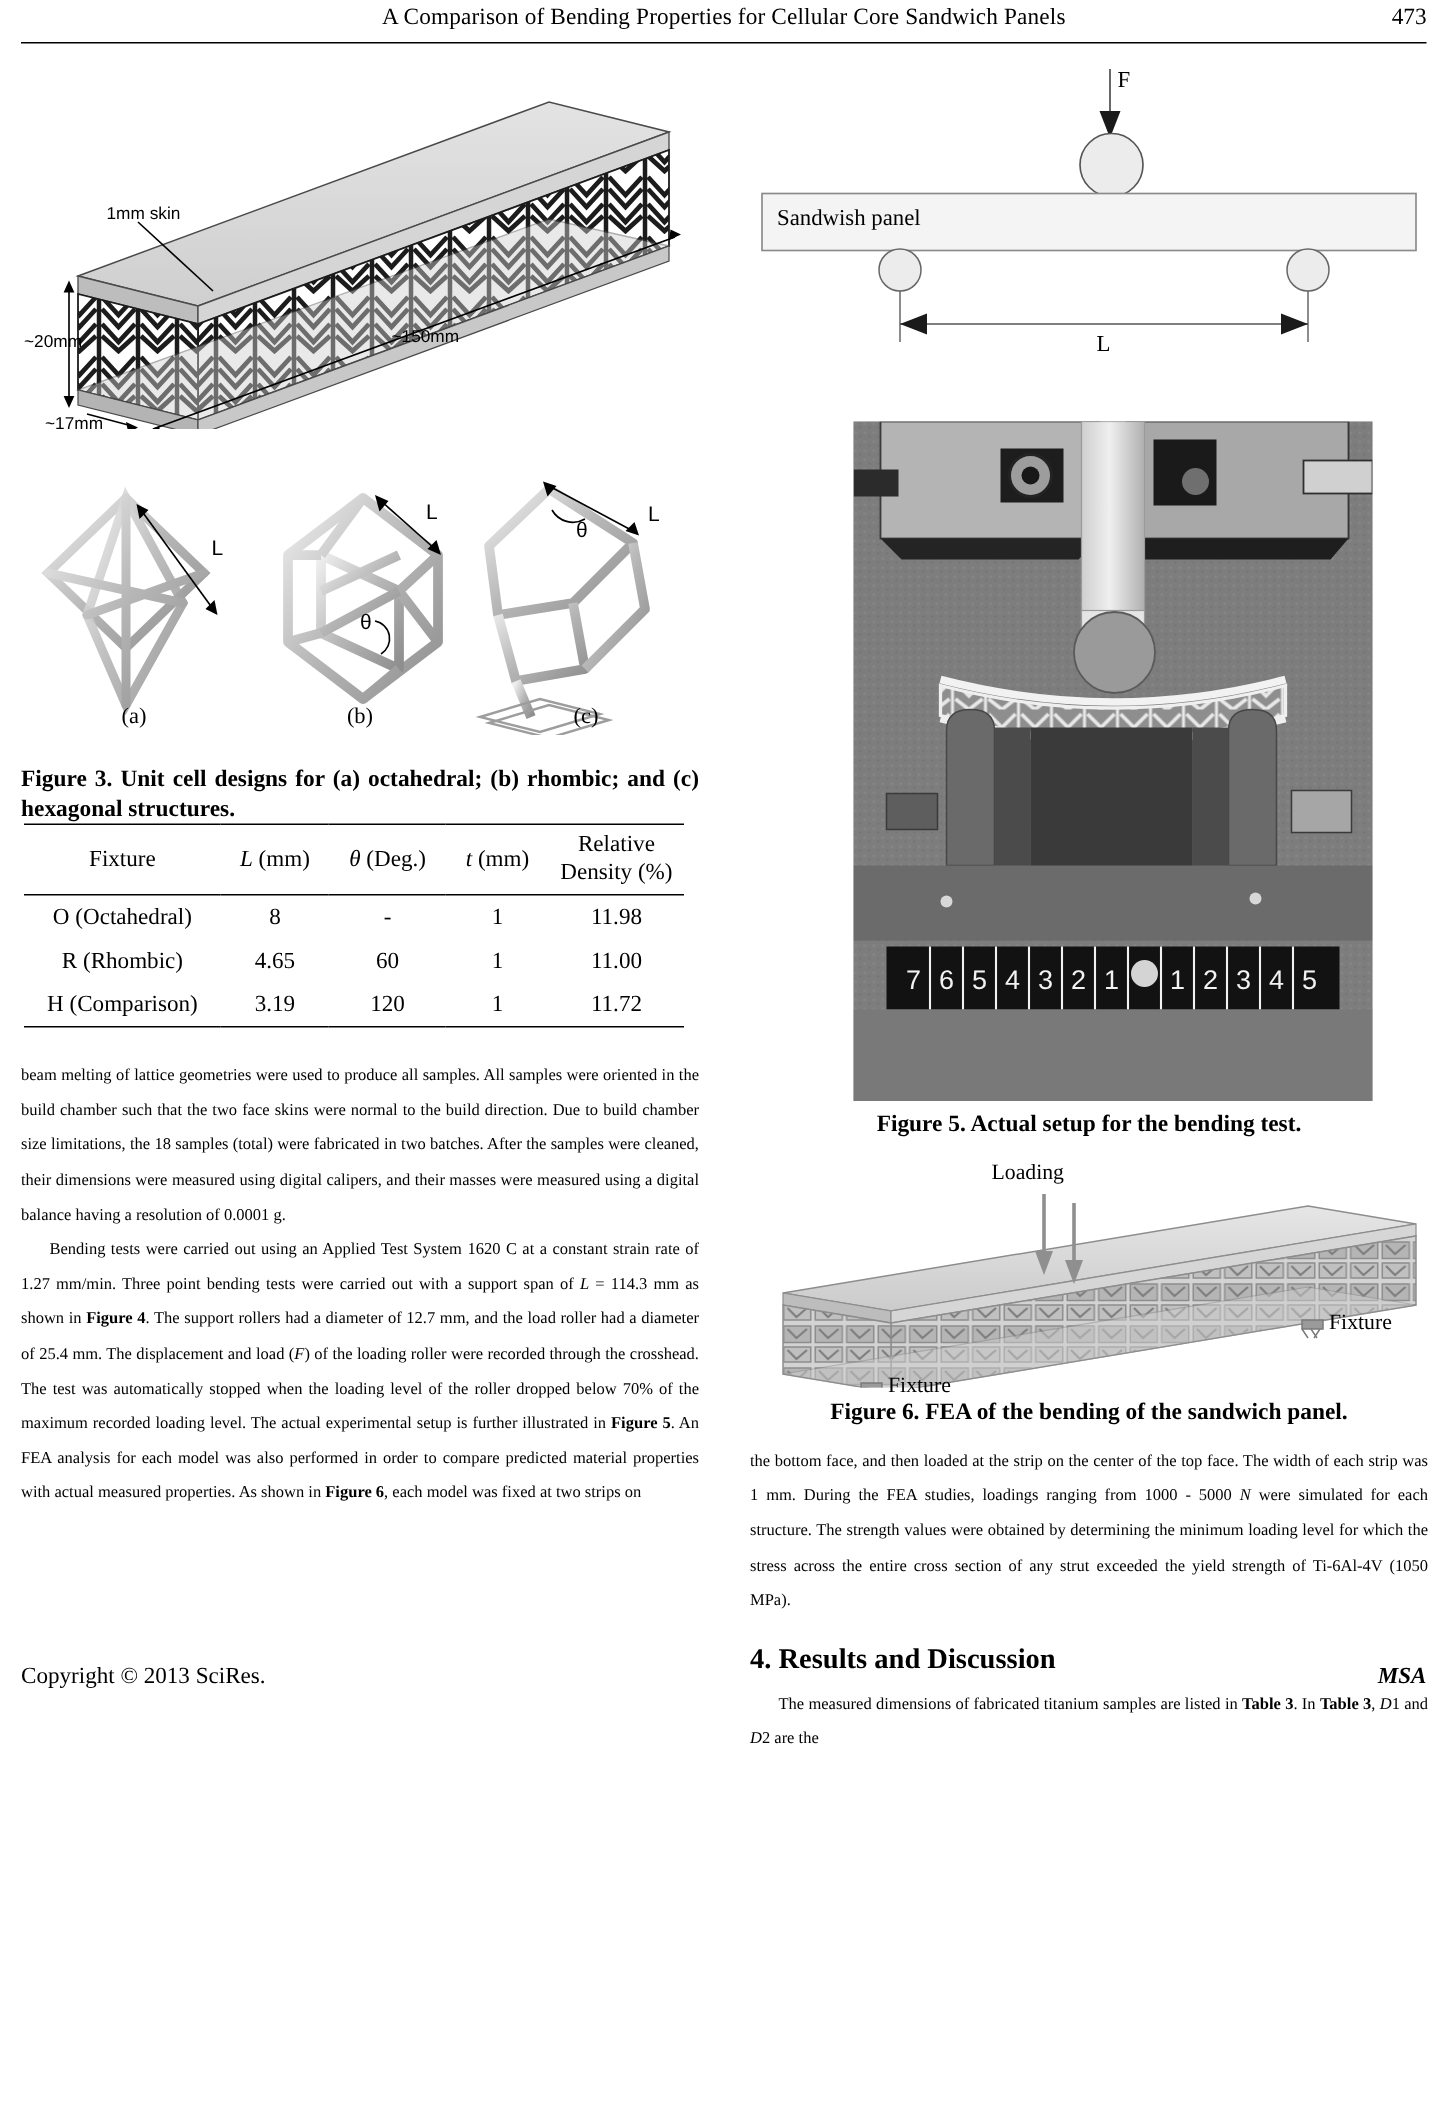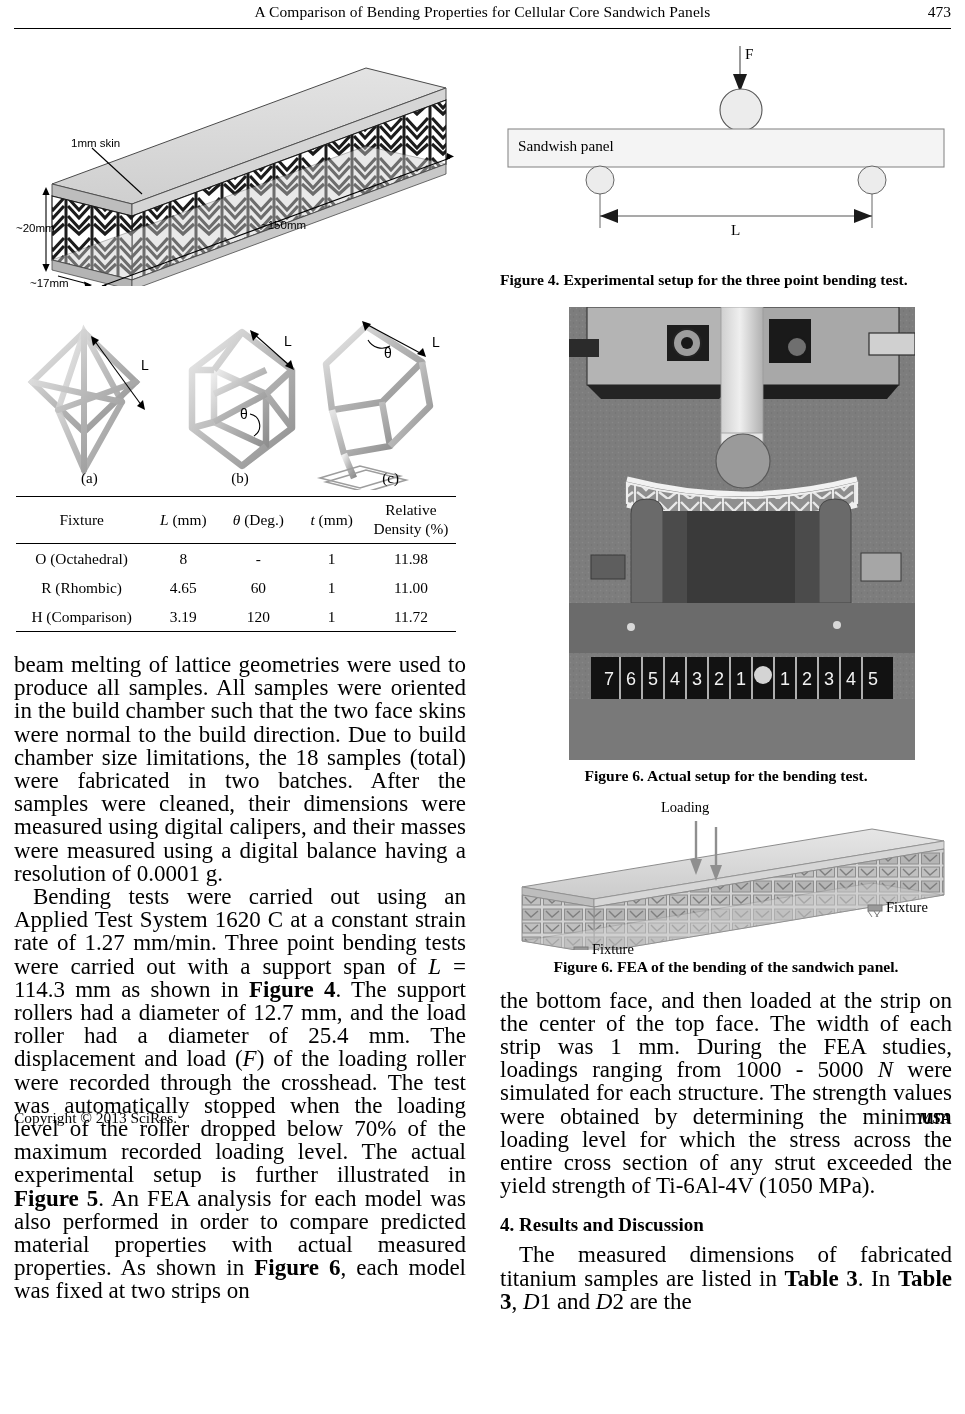--- a/index.html
+++ b/index.html
@@ -59,21 +59,21 @@
     width: 452px;
   }
   .col-right {
     position: absolute;
     left: 500px;
     top: 36px;
     width: 452px;
   }
 
   .body-text {
-    font-size: 23px;
+    font-size: 11px;
     line-height: 23.2px;
     text-align: justify;
     text-justify: inter-word;
     hyphens: none;
   }
   .body-text p { margin: 0; }
   .body-text p.indent { text-indent: 19px; }
 
   .sec-head {
     font-size: 19px;
@@ -308,20 +308,24 @@
       <span class="fig-label" style="left:270px; top:23px; font-size:14px;">L</span>
       <span class="fig-label" style="left:226px; top:96px; font-size:14px;">θ</span>
       <span class="fig-label" style="left:418px; top:24px; font-size:14px;">L</span>
       <span class="fig-label" style="left:370px; top:35px; font-size:14px;">θ</span>
 
       <div class="fig3-cols">
         <div>(a)</div>
         <div>(b)</div>
         <div>(c)</div>
       </div>
+    </div>
+    <div class="caption" style="margin-top:14px;">
+      <span>Figure 3. Unit cell designs for (a) octahedral; (b) rhombic;</span>
+      <span>and (c) hexagonal structures.</span>
     </div>
 
     <div class="tbl-wrap">
       <table class="t2">
         <thead>
           <tr>
             <th class="rule-top rule-mid" style="width:132px;">Fixture</th>
             <th class="rule-top rule-mid" style="width:72px;"><span class="italic">L</span><span> (mm)</span></th>
             <th class="rule-top rule-mid" style="width:78px;"><span class="italic">θ</span><span> (Deg.)</span></th>
             <th class="rule-top rule-mid" style="width:68px;"><span class="italic">t</span><span> (mm)</span></th>
@@ -382,24 +386,20 @@
         <line x1="372" y1="158" x2="372" y2="192" stroke="#555" stroke-width="0.9"></line>
 
         <line x1="100" y1="180" x2="372" y2="180" stroke="#555" stroke-width="1.1"></line>
         <polygon points="100,180 118,173 118,187" fill="#1a1a1a"></polygon>
         <polygon points="372,180 354,173 354,187" fill="#1a1a1a"></polygon>
       </svg>
       <span class="fig4-txt" style="left:245px; top:9px;">F</span>
       <span class="fig4-txt" style="left:18px; top:101px;">Sandwish panel</span>
       <span class="fig4-txt" style="left:231px; top:185px;">L</span>
     </div>
-    <div class="caption">
-      <span>Figure 4. Experimental setup for the three point bending</span>
-      <span>test.</span>
-    </div>
 
     <div class="figbox fig5" style="margin-top:17px;">
       <div class="photo-frame">
         <svg width="346" height="453" viewBox="0 0 346 453">
           <defs>
             <linearGradient id="metal" x1="0" y1="0" x2="1" y2="0">
               <stop offset="0" stop-color="#cfcfcf"></stop>
               <stop offset="0.45" stop-color="#efefef"></stop>
               <stop offset="1" stop-color="#b0b0b0"></stop>
             </linearGradient>
@@ -464,21 +464,21 @@
             <text x="304" y="378">5</text>
           </g>
           <g stroke="#f2f2f2" stroke-width="1.4">
             <path d="M51 350 v42 M73 350 v42 M95 350 v42 M117 350 v42 M139 350 v42 M161 350 v42 M183 350 v42 M205 350 v42 M227 350 v42 M249 350 v42 M271 350 v42 M293 350 v42"></path>
           </g>
           <circle cx="194" cy="368" r="9" fill="#d4d4d4"></circle>
           <rect x="0" y="392" width="346" height="61" fill="#797979"></rect>
         </svg>
       </div>
     </div>
-    <div class="caption center" style="margin-top:4px;">Figure 6. Actual setup for the bending test.</div>
+    <div class="caption center" style="margin-top:4px;">Figure 5. Actual setup for the bending test.</div>
 
     <div class="figbox fig6" style="margin-top:10px;">
       <svg width="452" height="155" viewBox="0 0 452 155">
         <defs>
           <pattern id="fealat" width="21" height="28" patternUnits="userSpaceOnUse">
             <rect width="21" height="28" fill="#d3d3d3"></rect>
             <rect x="1.5" y="2" width="18" height="11" fill="#b5b5b5" stroke="#8d8d8d" stroke-width="1"></rect>
             <rect x="1.5" y="16" width="18" height="10" fill="#c0c0c0" stroke="#8d8d8d" stroke-width="1"></rect>
             <path d="M4 4 L10 10 L17 4 M4 18 L10 24 L17 18" fill="none" stroke="#7e7e7e" stroke-width="1.4"></path>
           </pattern>

